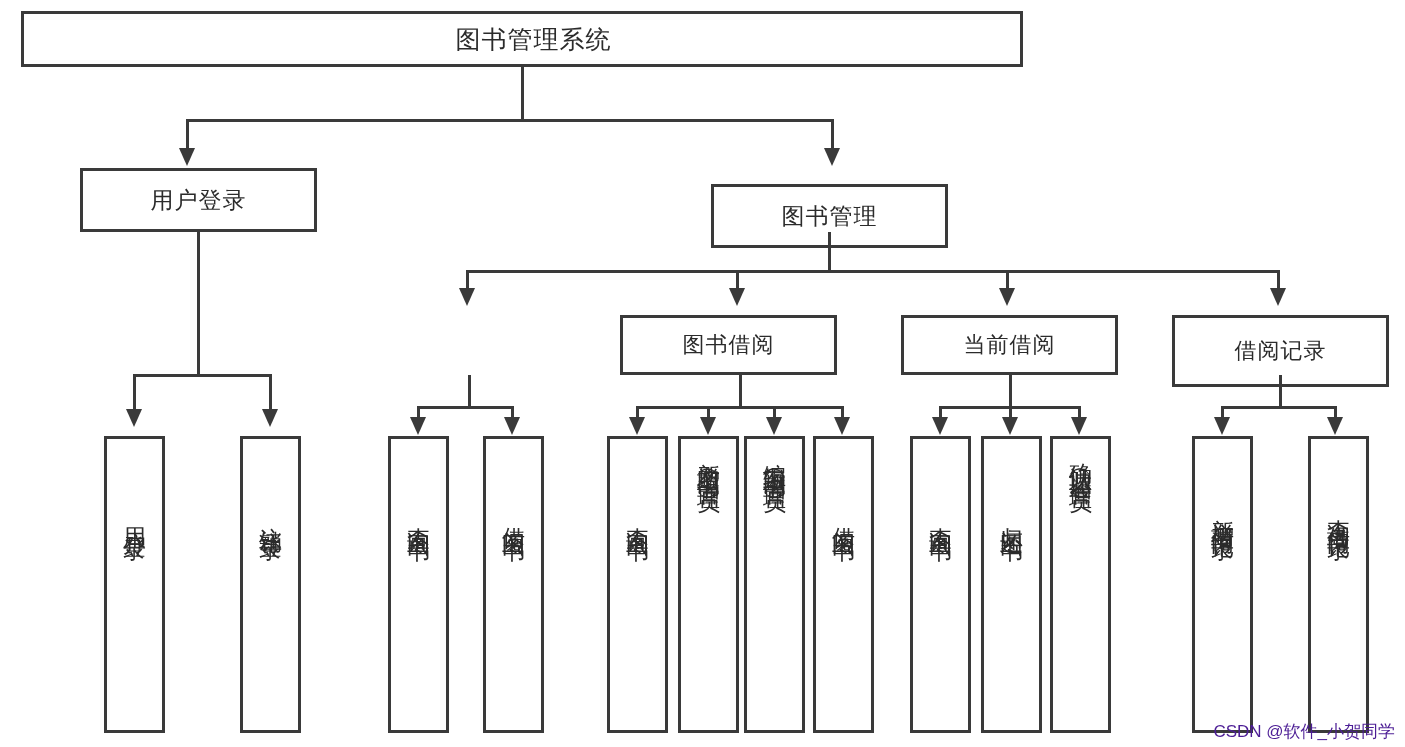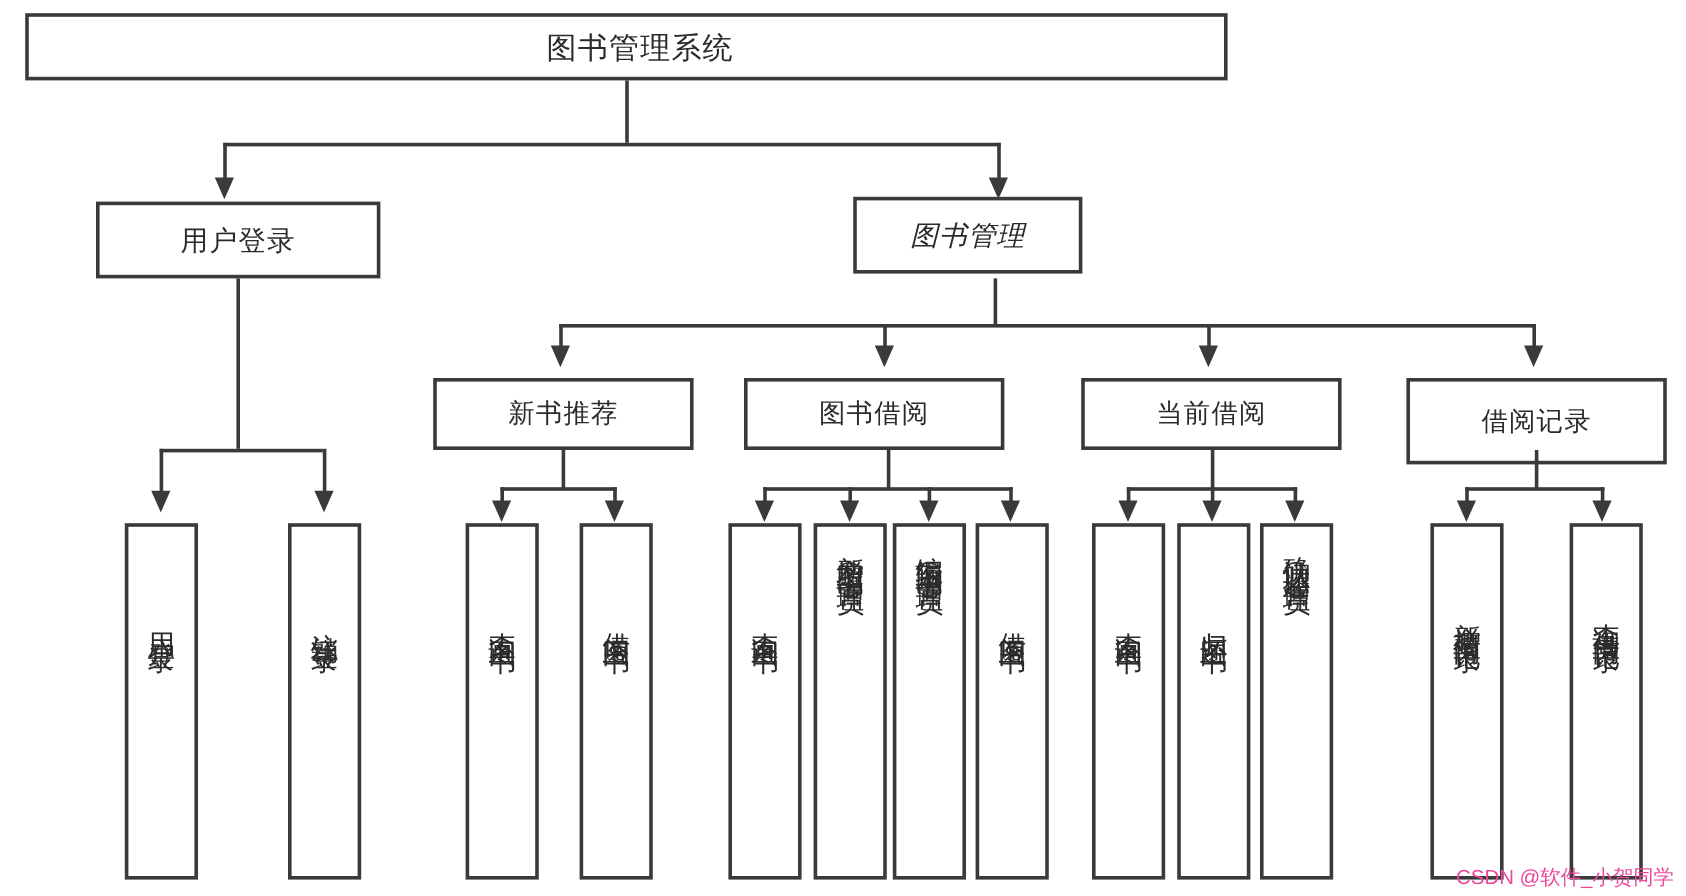--- a/index.html
+++ b/index.html
@@ -77,21 +77,21 @@
     border-right: 8px solid transparent;
     border-top: 18px solid #3a3a3a;
   }
 
   
   #watermark {
     position: absolute;
     right: 10px;
     bottom: 4px;
     font-size: 17px;
-    color: #ec4899;
+    color: #4c1d95;
     white-space: nowrap;
     font-family: "Liberation Sans", "DejaVu Sans", sans-serif;
   }
 </style>
 </head>
 <body>
 
 <div id="canvas">
 
   <div class="node root" style="left:21px; top:11px; width:1002px; height:56px;">
@@ -104,21 +104,21 @@
 
   <div class="vline" style="left:186px; top:119px; width:3px; height:30px;"></div>
   <div class="arrow" style="left:179px; top:148px;"></div>
   <div class="vline" style="left:831px; top:119px; width:3px; height:30px;"></div>
   <div class="arrow" style="left:824px; top:148px;"></div>
 
   <div class="node level2" style="left:80px; top:168px; width:237px; height:64px;">
     <span class="label">用户登录</span>
   </div>
 
-  <div class="node level2" style="left:711px; top:164px; width:191px; height:64px;font-style:italic;">
+  <div class="node level2" style="left:711px; top:184px; width:237px; height:64px;">
     <span class="label">图书管理</span>
   </div>
 
   <div class="vline" style="left:197px; top:232px; width:3px; height:142px;"></div>
   <div class="hline" style="left:133px; top:374px; width:136px; height:3px;"></div>
   <div class="vline" style="left:133px; top:374px; width:3px; height:36px;"></div>
   <div class="arrow" style="left:126px; top:409px;"></div>
   <div class="vline" style="left:269px; top:374px; width:3px; height:36px;"></div>
   <div class="arrow" style="left:262px; top:409px;"></div>
 
@@ -130,23 +130,20 @@
 
   <div class="vline" style="left:736px; top:270px; width:3px; height:19px;"></div>
   <div class="arrow" style="left:729px; top:288px;"></div>
 
   <div class="vline" style="left:1006px; top:270px; width:3px; height:19px;"></div>
   <div class="arrow" style="left:999px; top:288px;"></div>
 
   <div class="vline" style="left:1277px; top:270px; width:3px; height:19px;"></div>
   <div class="arrow" style="left:1270px; top:288px;"></div>
 
-  <div class="node level3" style="left:361px; top:315px; width:217px; height:60px;">
-    <span class="label">新书推荐</span>
-  </div>
   <div class="node level3" style="left:620px; top:315px; width:217px; height:60px;">
     <span class="label">图书借阅</span>
   </div>
   <div class="node level3" style="left:901px; top:315px; width:217px; height:60px;">
     <span class="label">当前借阅</span>
   </div>
   <div class="node level3" style="left:1172px; top:315px; width:217px; height:72px;">
     <span class="label">借阅记录</span>
   </div>
 

